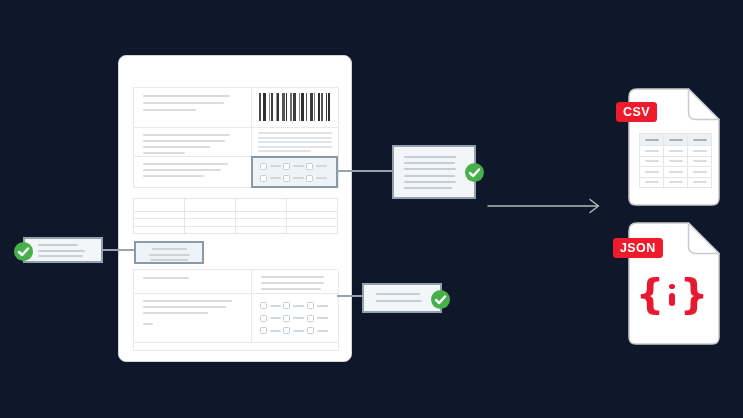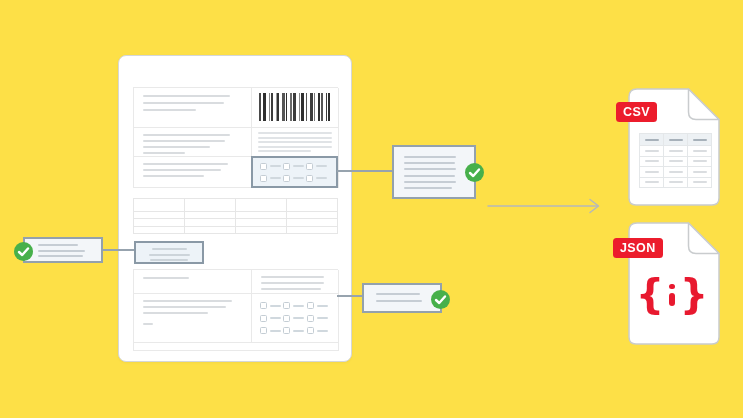--- a/index.html
+++ b/index.html
@@ -1,17 +1,17 @@
 <!DOCTYPE html>
 <html><head>
 <meta charset="utf-8">
 <style>
   * { box-sizing: border-box; margin: 0; padding: 0; }
   body { background: #fff; font-family: "Liberation Sans", sans-serif; }
-  .canvas { position: relative; width: 743px; height: 418px; background: #fde047; overflow: hidden; }
+  .canvas { position: relative; width: 743px; height: 418px; background: #0f172a; overflow: hidden; }
   .abs { position: absolute; }
 
   
   .doc { left: 118px; top: 55px; width: 234px; height: 307px; background: #fff;
          border: 1.5px solid #d4d7d9; border-radius: 8px;
          box-shadow: 0 1px 3px rgba(0,0,0,.04); }
   .grid { display: grid; border-top: 1px solid #e9e9e9; border-left: 1px solid #e9e9e9; }
   .grid > .cell { border-right: 1px solid #e9e9e9; border-bottom: 1px solid #e9e9e9; overflow: hidden; }
   .topgrid { left: 14px; top: 31px; width: 205px; grid-template-columns: 118px 87px; grid-template-rows: 40px 29px 31px; }
   .midtable { left: 14px; top: 142px; width: 205px; grid-template-columns: repeat(4, 1fr); grid-template-rows: 13px 7.4px 7.4px 7.4px; border-color:#e6e6e6; }

